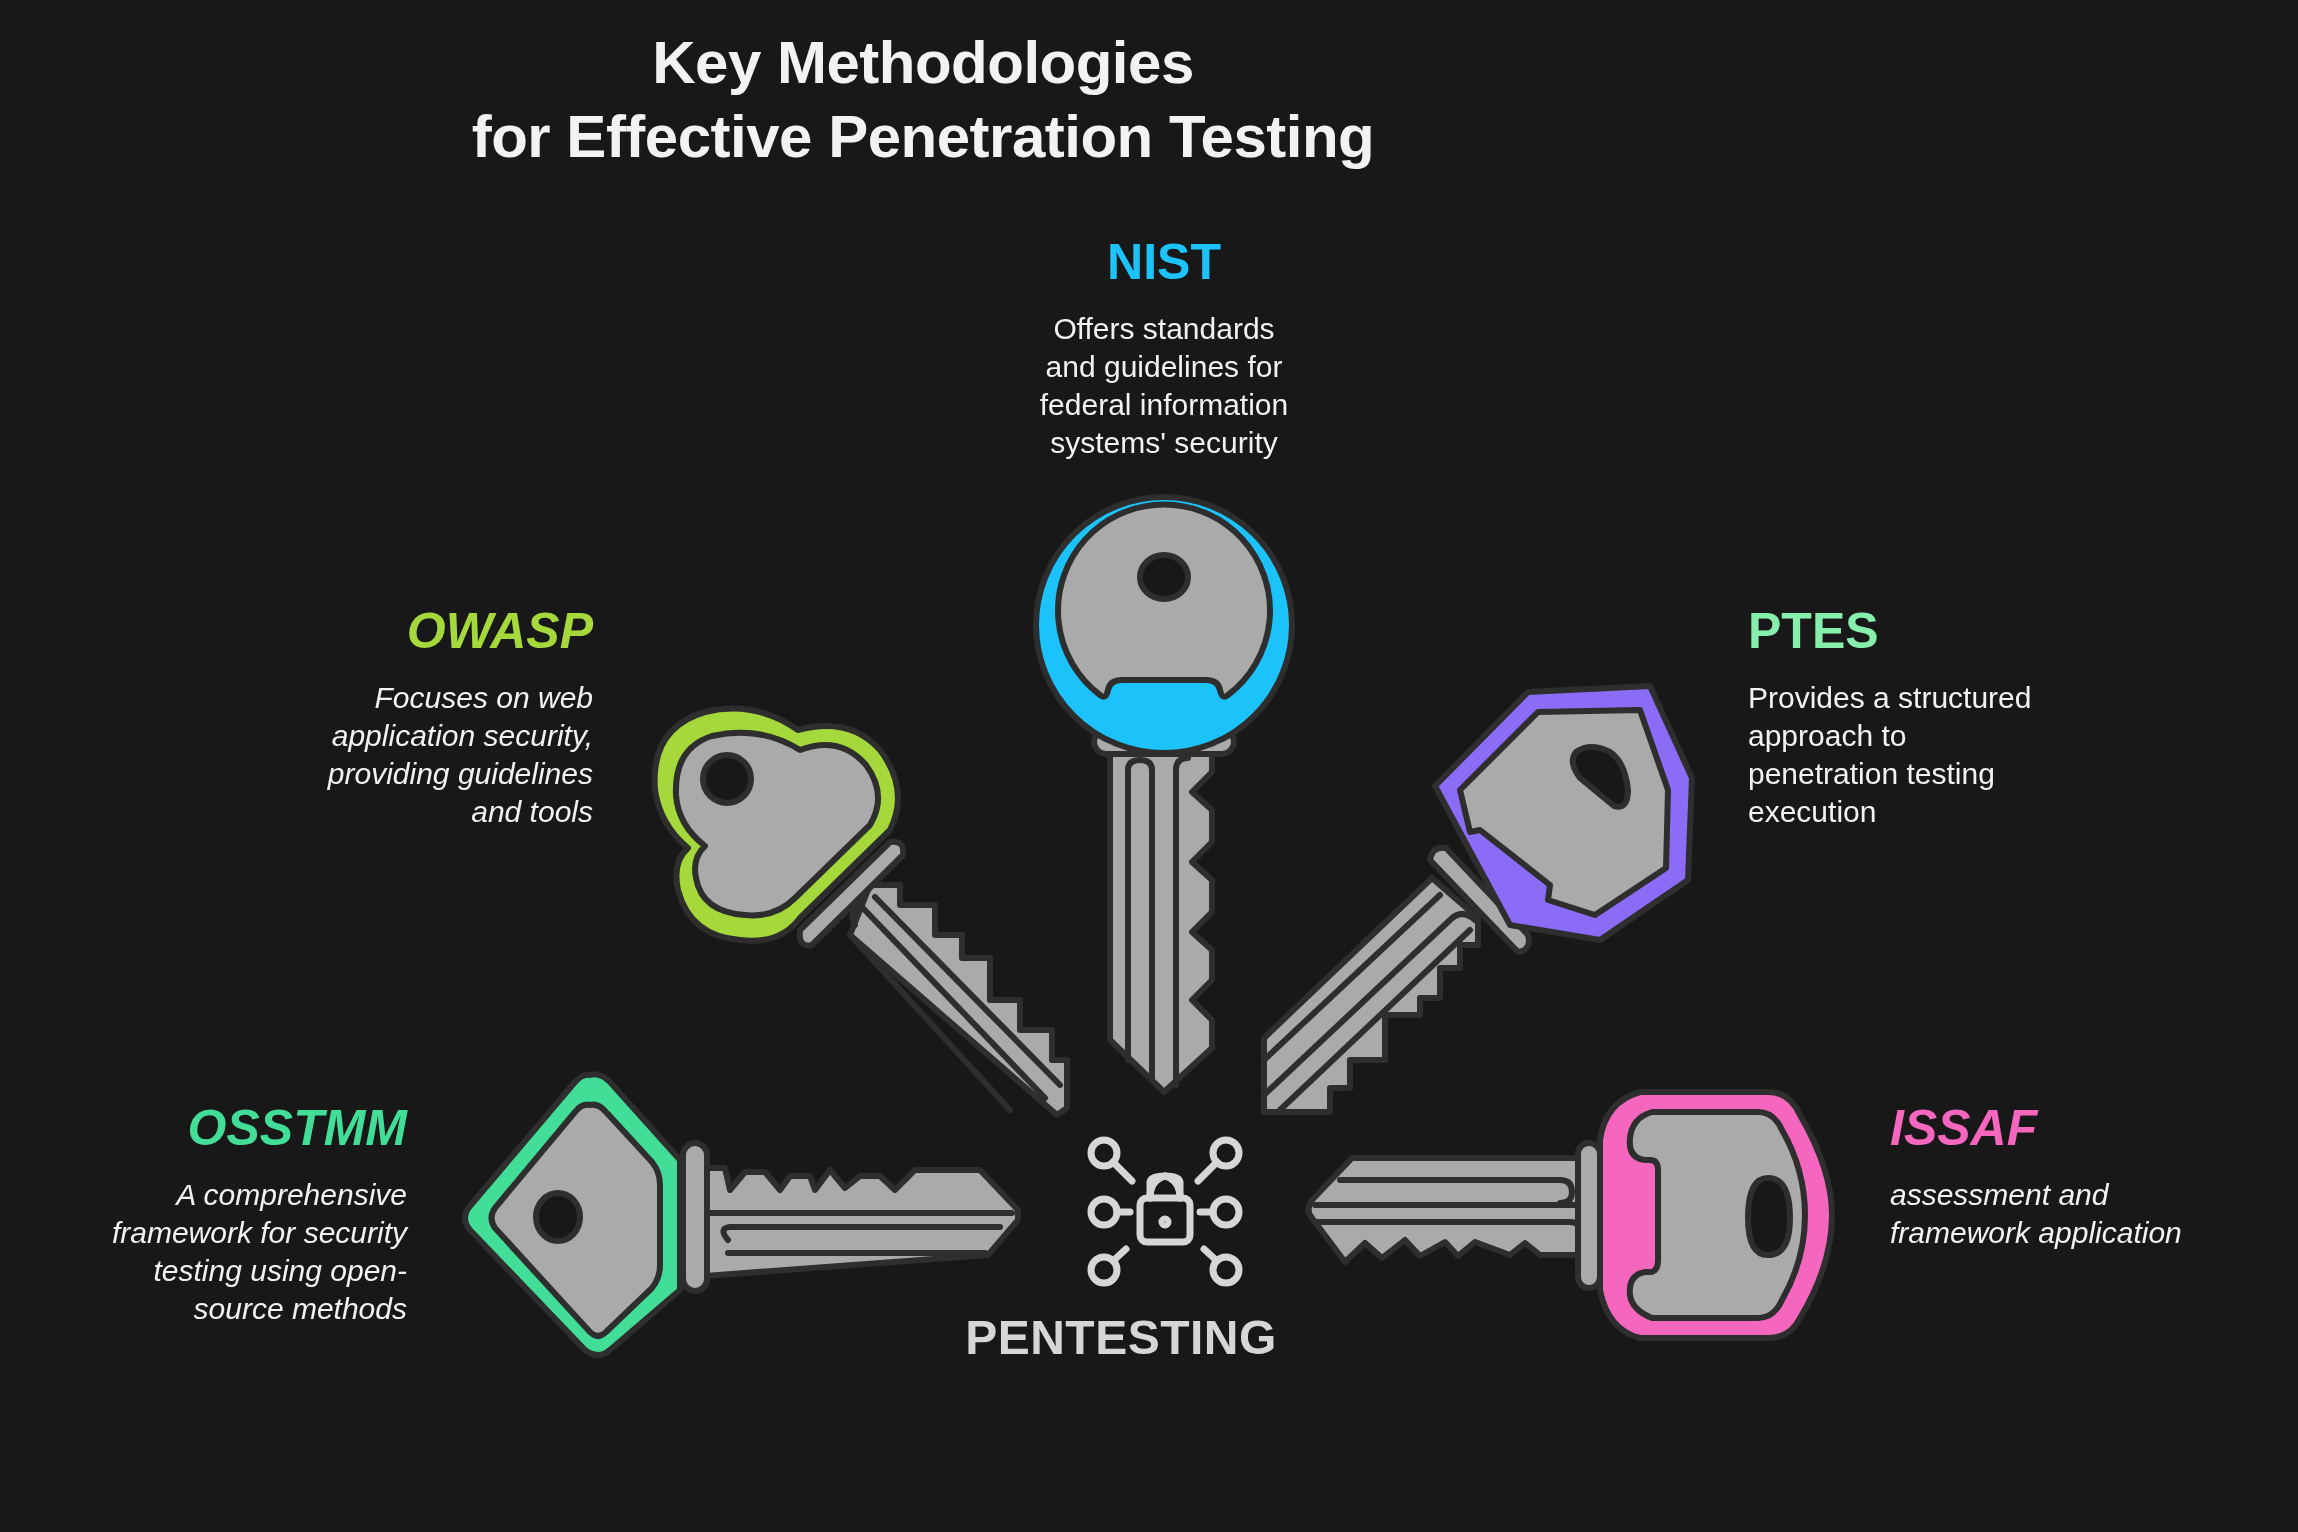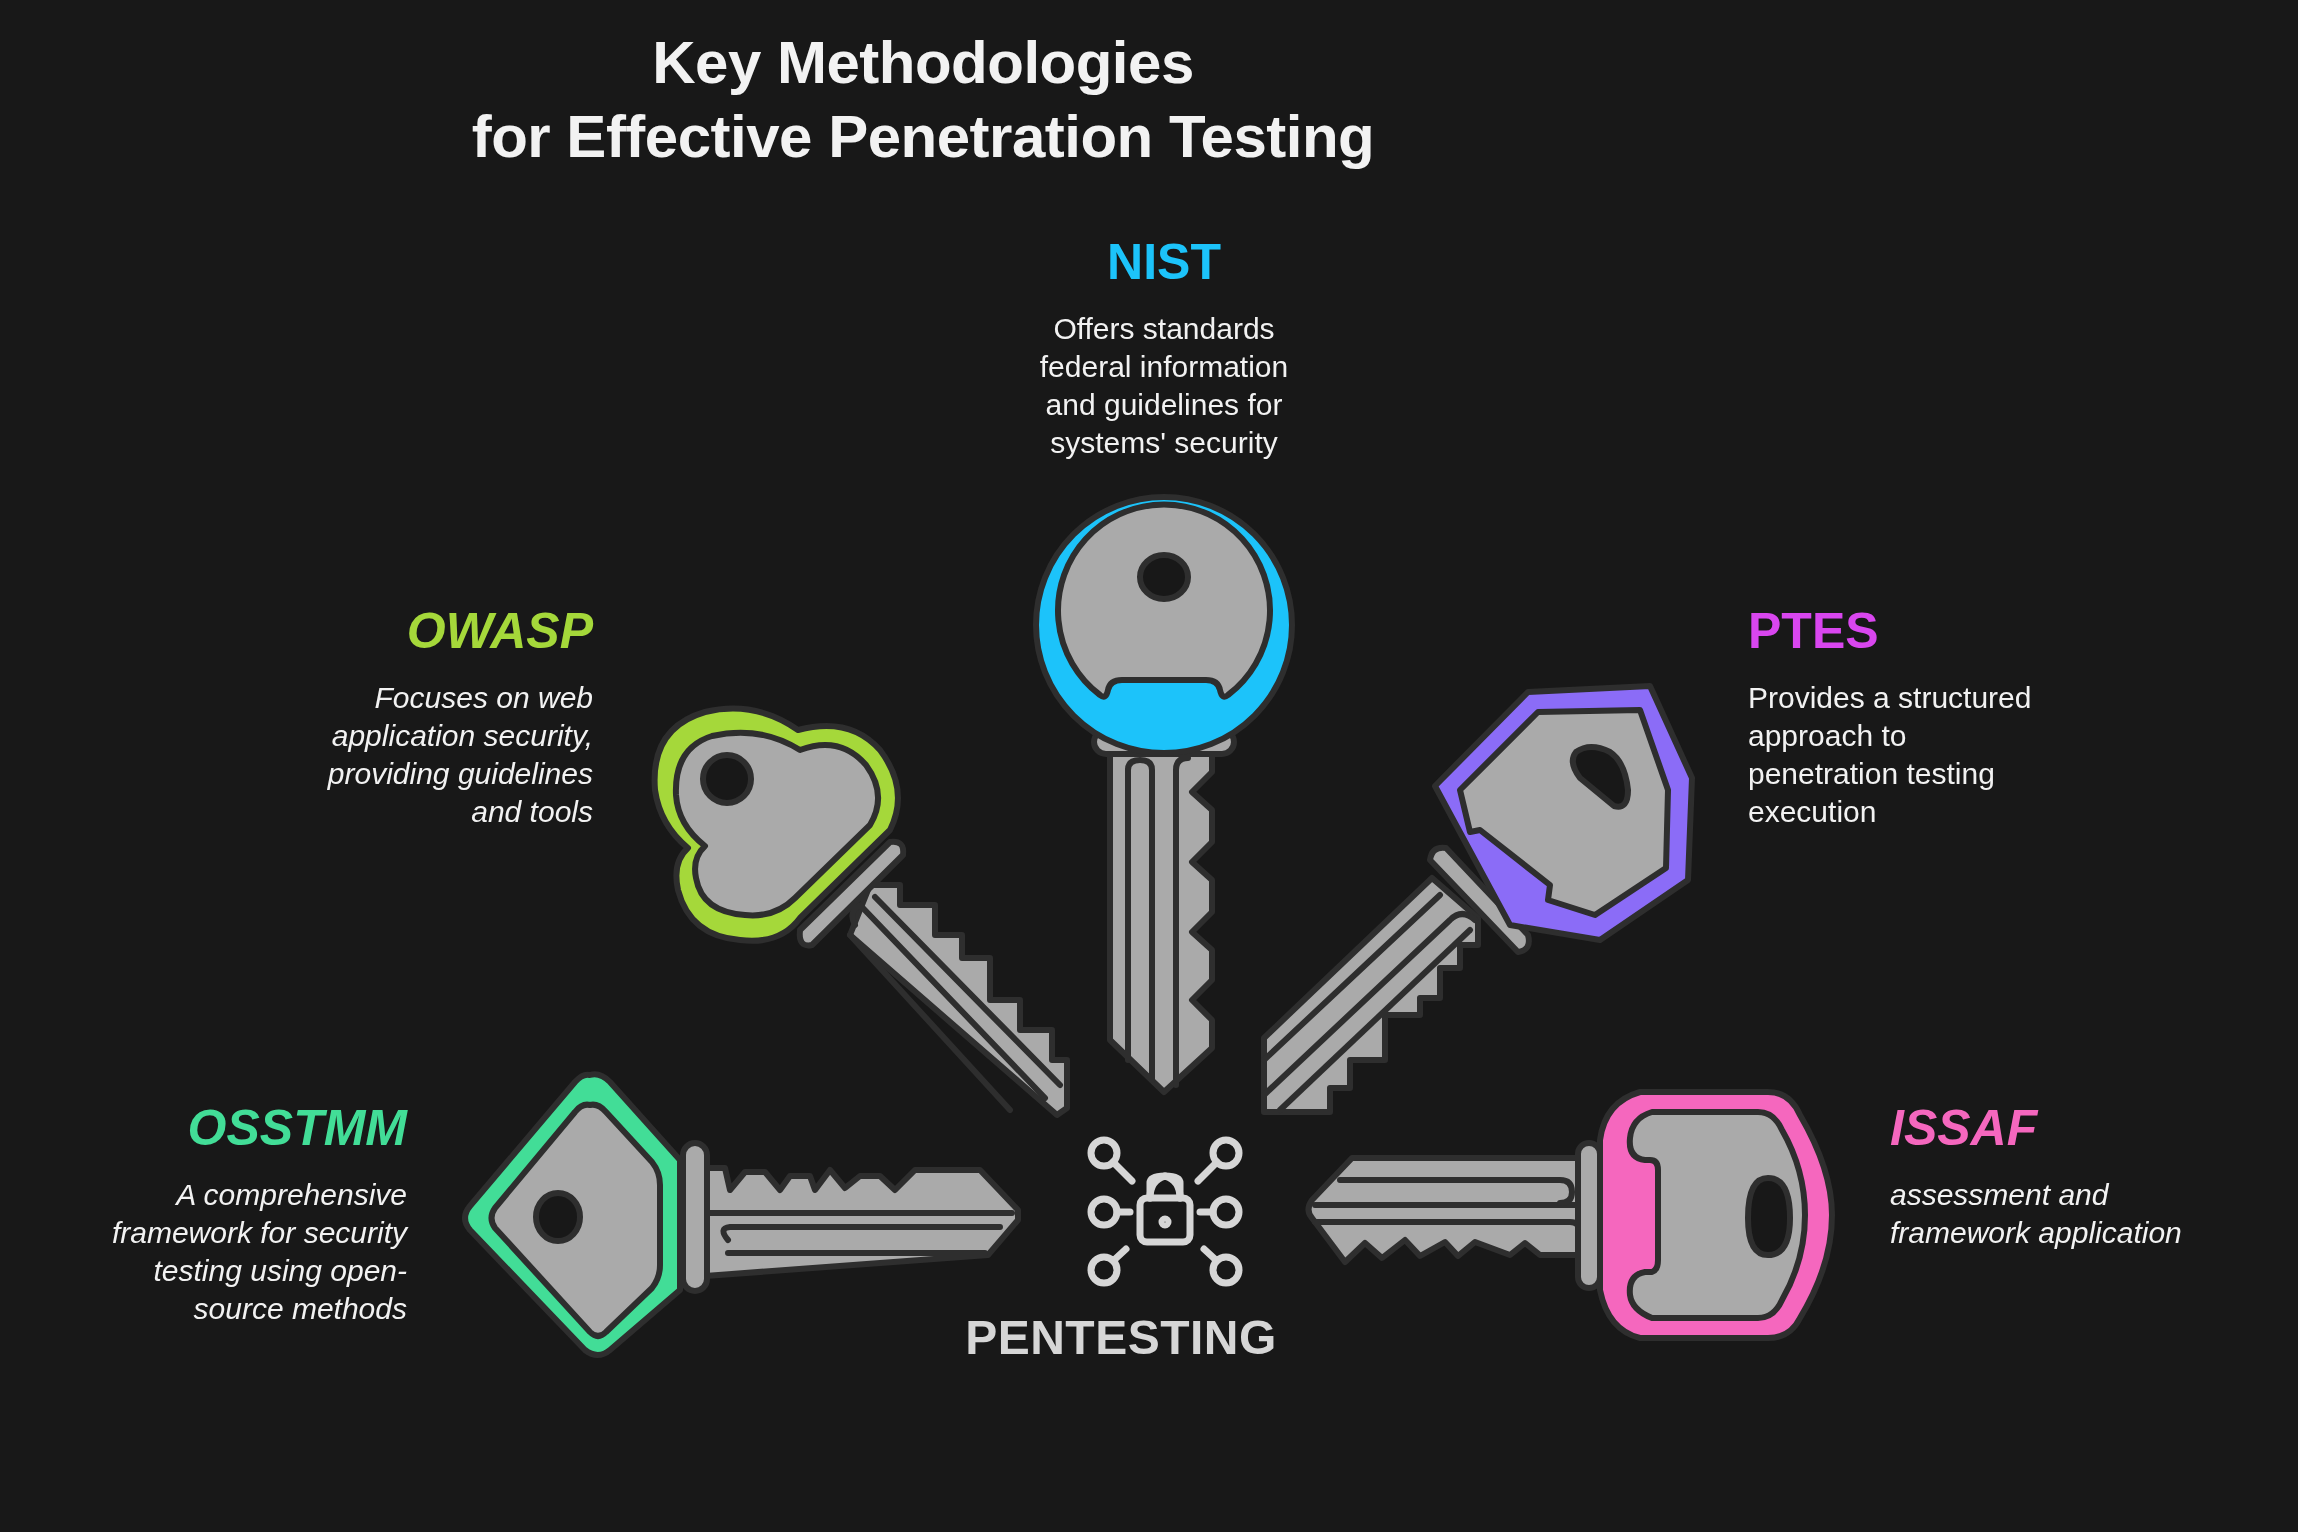--- a/index.html
+++ b/index.html
@@ -113,38 +113,38 @@
     <path d="M1150 1198 Q1150 1180 1165 1176 Q1180 1180 1180 1198"></path>
     <rect x="1140" y="1198" width="50" height="44" rx="7"></rect>
     <circle cx="1165" cy="1222" r="3"></circle>
   </g>
 </svg>
 
 <div class="block center" style="left:974px; top:232px; width:380px;">
   <div class="name" style="color:#1CC3FA;">NIST</div>
   <div class="desc">
     <div>Offers standards</div>
+    <div>and guidelines for</div>
     <div>federal information</div>
-    <div>and guidelines for</div>
     <div>systems' security</div>
   </div>
 </div>
 
 <div class="block right" style="left:240px; top:601px; width:353px;">
   <div class="name" style="color:#A5D83A;">OWASP</div>
   <div class="desc">
     <div>Focuses on web</div>
     <div>application security,</div>
     <div>providing guidelines</div>
     <div>and tools</div>
   </div>
 </div>
 
 <div class="block" style="left:1748px; top:601px; width:400px;">
-  <div class="name" style="color:#d946ef;">PTES</div>
+  <div class="name" style="color:#86efac;">PTES</div>
   <div class="desc">
     <div>Provides a structured</div>
     <div>approach to</div>
     <div>penetration testing</div>
     <div>execution</div>
   </div>
 </div>
 
 <div class="block right" style="left:20px; top:1098px; width:387px;">
   <div class="name" style="color:#42DD97;">OSSTMM</div>

